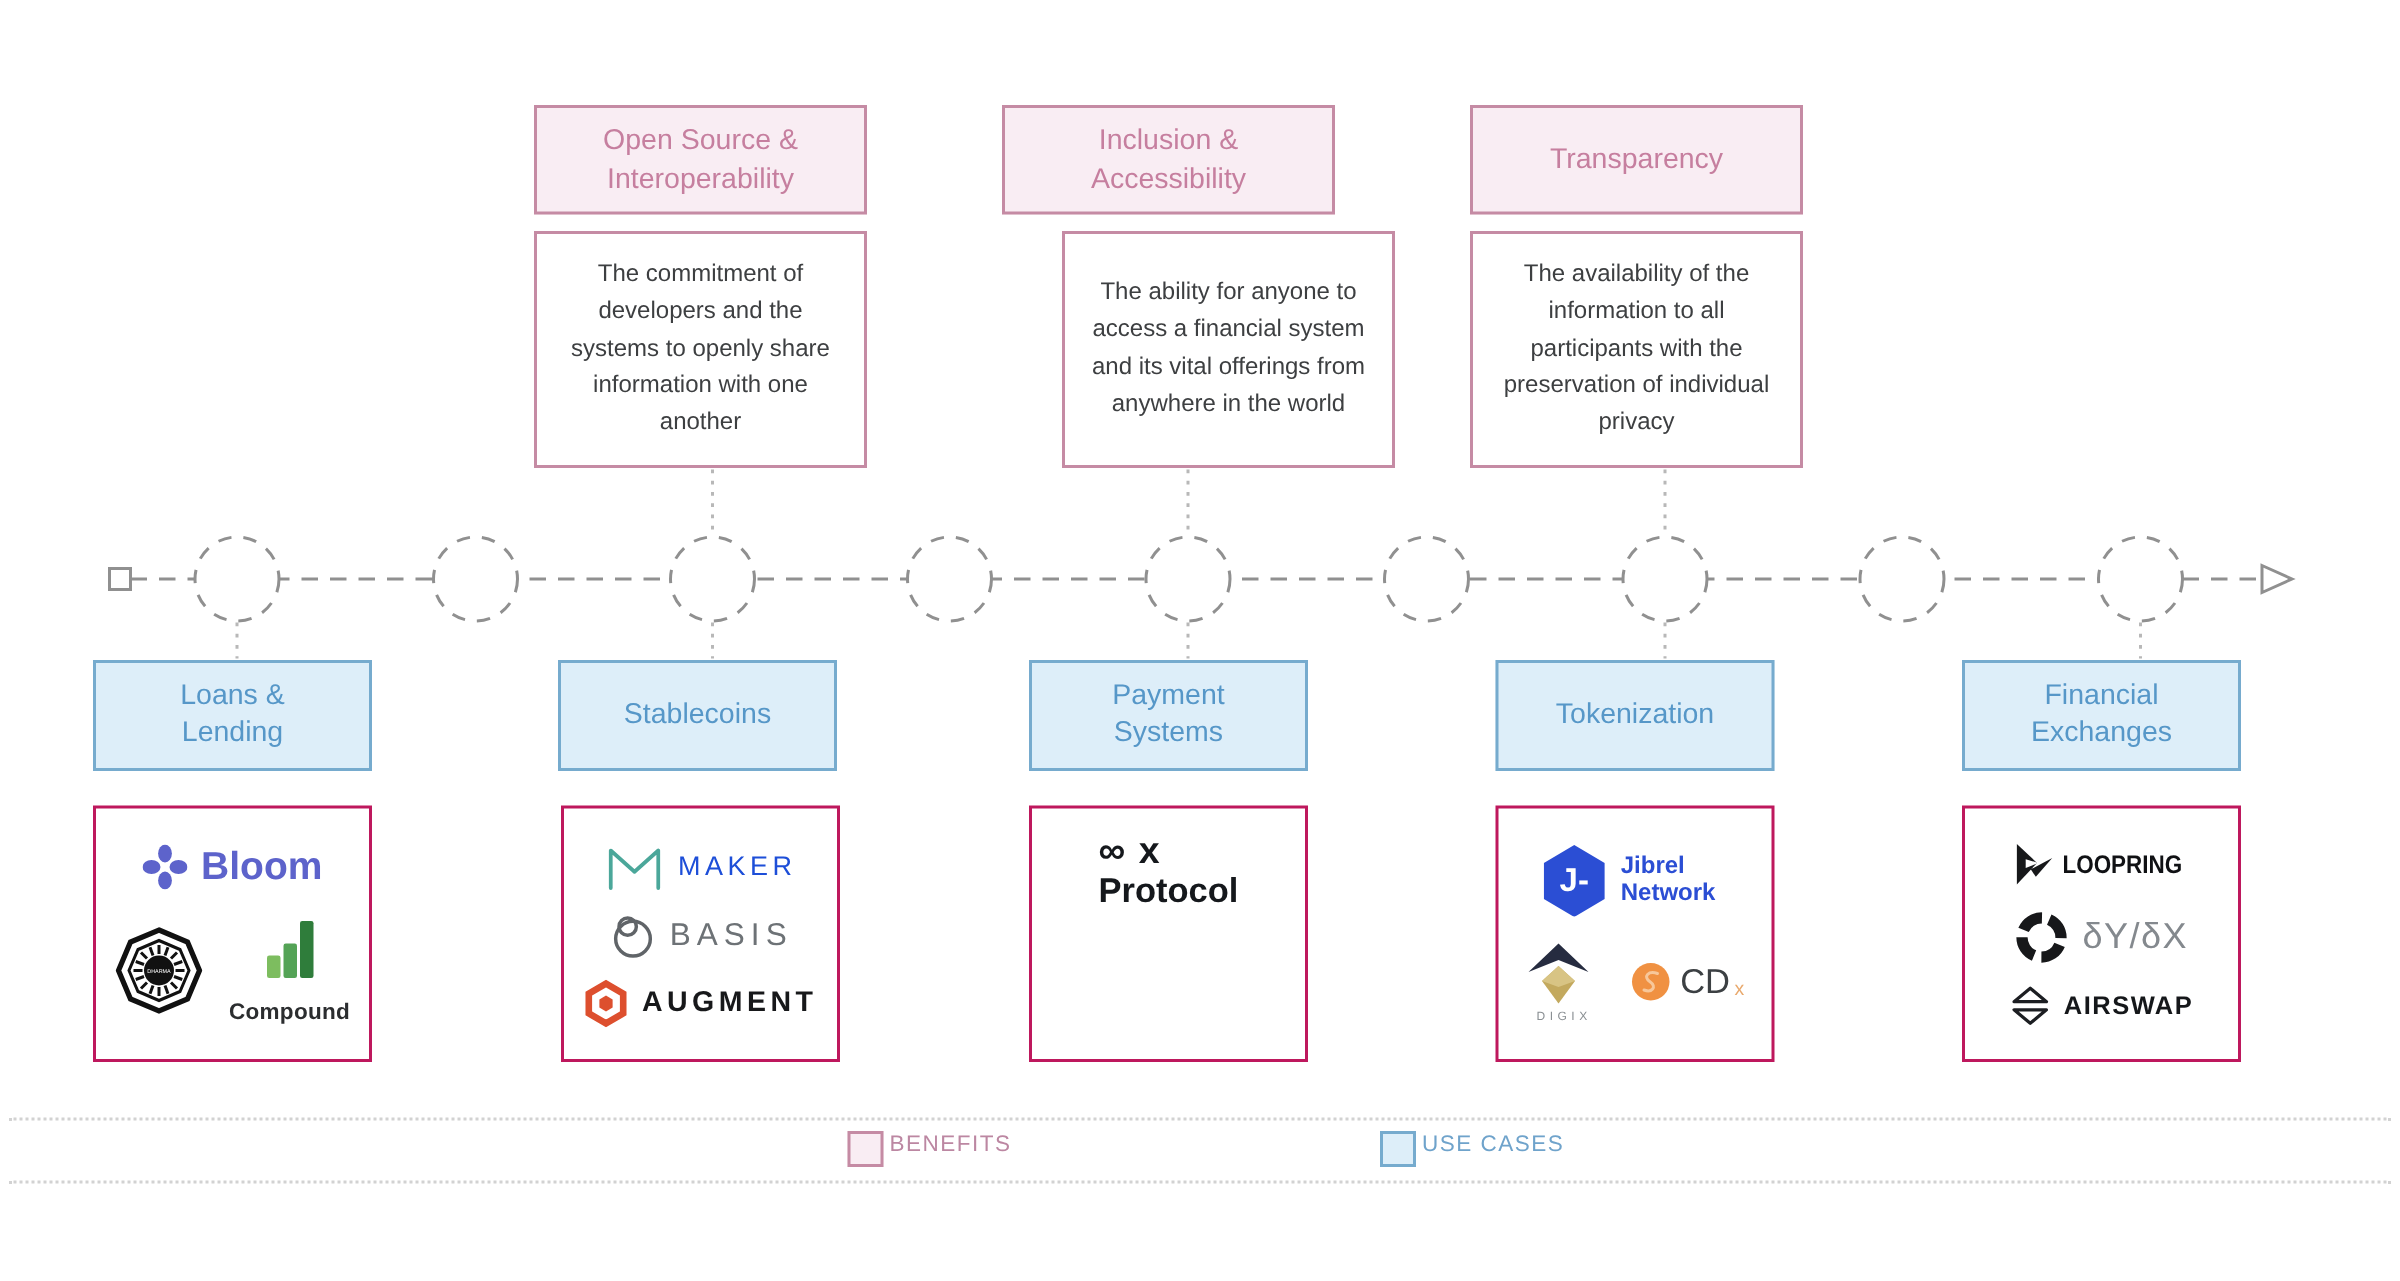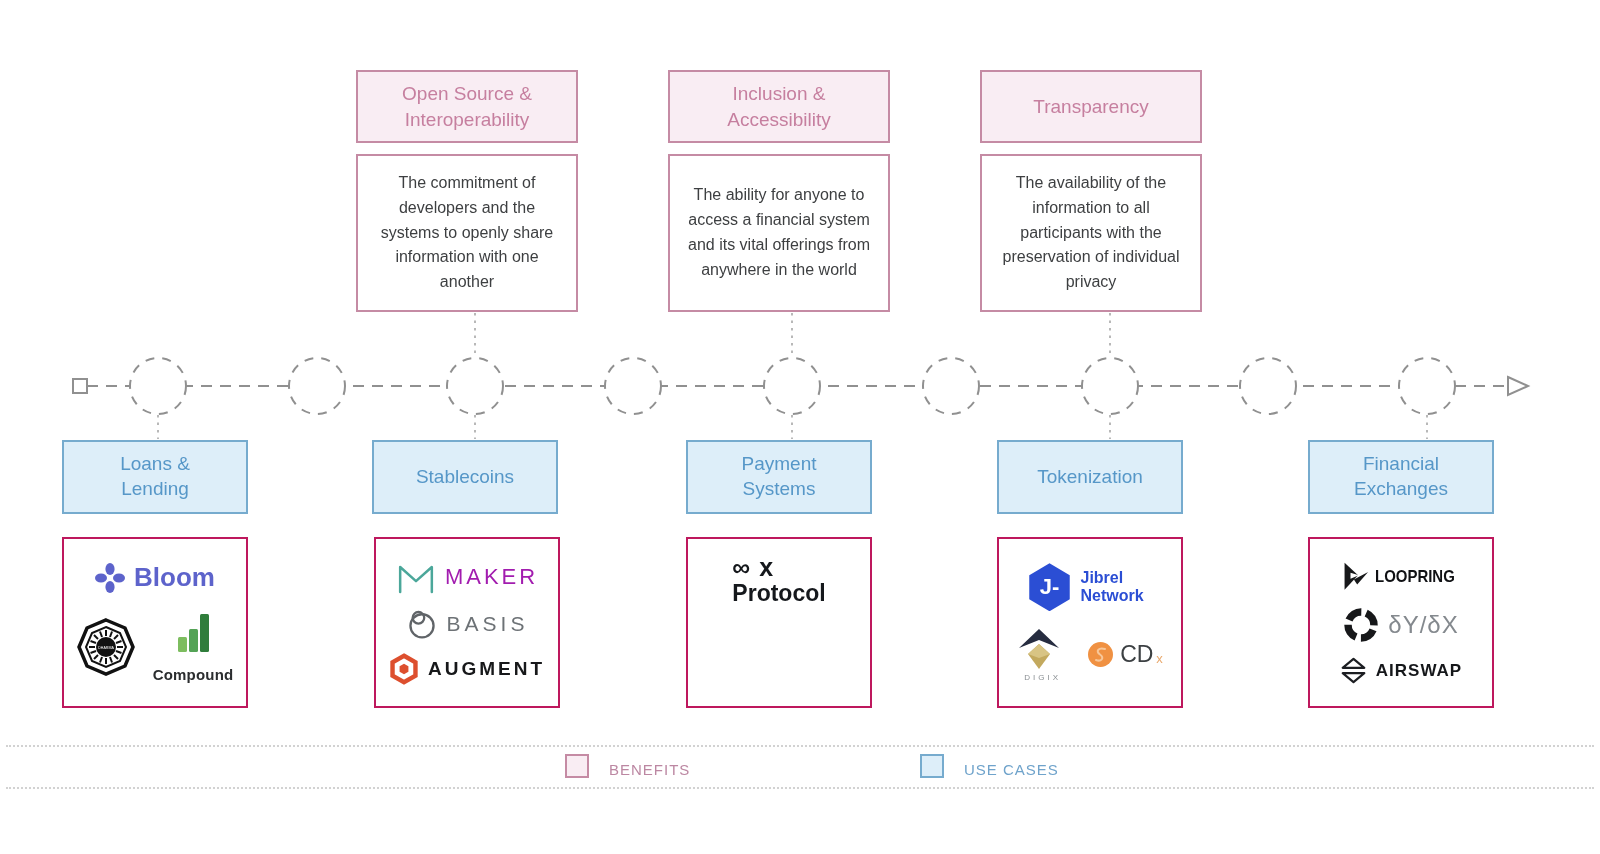--- a/index.html
+++ b/index.html
@@ -45,21 +45,21 @@
 
   .logo-row { display:flex; align-items:center; gap:9px; }
 
   
   .bloom-label { font-size:26px; font-weight:bold; color:#5d63cb; }
   
   .dual-row { display:flex; align-items:center; gap:18px; }
   .compound { display:flex; flex-direction:column; align-items:center; gap:14px; }
   .compound-label { font-size:15px; font-weight:bold; color:#2b2d2f; letter-spacing:0.2px; }
   
-  .maker-label   { font-size:22px; color:#a21caf; letter-spacing:3px; }
+  .maker-label   { font-size:18px; color:#1d4ed8; letter-spacing:3px; }
   .basis-label   { font-size:21px; color:#6d7276; letter-spacing:4px; }
   .augment-label { font-size:19px; font-weight:bold; color:#17181a; letter-spacing:3px; }
   
   .zrx-block { text-align:left; color:#15181c; }
   .zrx-sym   { font-size:25px; font-weight:bold; line-height:1.0; letter-spacing:1px; }
   .zrx-label { font-size:23px; font-weight:600; line-height:1.15; }
   
   .jibrel-hex {
     width:44px; height:48px; background:#2b4ed4; color:#ffffff;
     clip-path:polygon(50% 0%, 96% 25%, 96% 75%, 50% 100%, 4% 75%, 4% 25%);
@@ -73,21 +73,21 @@
   .cdx { display:flex; align-items:center; gap:6px; }
   .cdx-label { font-size:23px; color:#3c4043; }
   .cdx-suffix { font-size:13px; color:#e9a96d; margin-left:-3px; margin-top:8px; }
   
   .loopring-label { font-size:17px; font-weight:800; color:#101114; letter-spacing:0px; transform:scaleX(0.88); transform-origin:left; }
   .dydx-label { font-size:24px; color:#84898e; letter-spacing:1px; }
   .airswap-label { font-size:17px; font-weight:800; color:#15171a; letter-spacing:1px; }
 
   
   .legend-line { position:absolute; left:6px; width:1588px; border-top:2px dotted #d2d2d2; z-index:2; }
-  .legend-item { position:absolute; display:flex; align-items:flex-end; gap:20px; z-index:2;padding-left:35px; }
+  .legend-item { position:absolute; display:flex; align-items:flex-start; gap:4px; z-index:2;padding-left:35px; }
   .legend-swatch { width:24px; height:24px; border-width:2px; border-style:solid; }
   .swatch-benefits { background:#f9edf3; border-color:#c58ba4; }
   .swatch-usecases { background:#ddeef9; border-color:#76abce; }
   .legend-label { font-size:15px; letter-spacing:1px; }
   .label-benefits { color:#bc87a2; }
   .label-usecases { color:#6fa3cb; }
 </style>
 </head>
 <body>
 
@@ -123,21 +123,21 @@
   <div class="benefit-title" style="left:356px;">
     <span>Open Source &amp; Interoperability</span>
   </div>
   <div class="benefit-desc" style="left:356px;">
     <span>The commitment of developers and the systems to openly share information with one another</span>
   </div>
 
   <div class="benefit-title" style="left:668px;">
     <span>Inclusion &amp; Accessibility</span>
   </div>
-  <div class="benefit-desc" style="left:668px;">
+  <div class="benefit-desc" style="left:708px;">
     <span>The ability for anyone to access a financial system and its vital offerings from anywhere in the world</span>
   </div>
 
   <div class="benefit-title" style="left:980px;">
     <span>Transparency</span>
   </div>
   <div class="benefit-desc" style="left:980px;">
     <span>The availability of the information to all participants with the preservation of individual privacy</span>
   </div>
 

